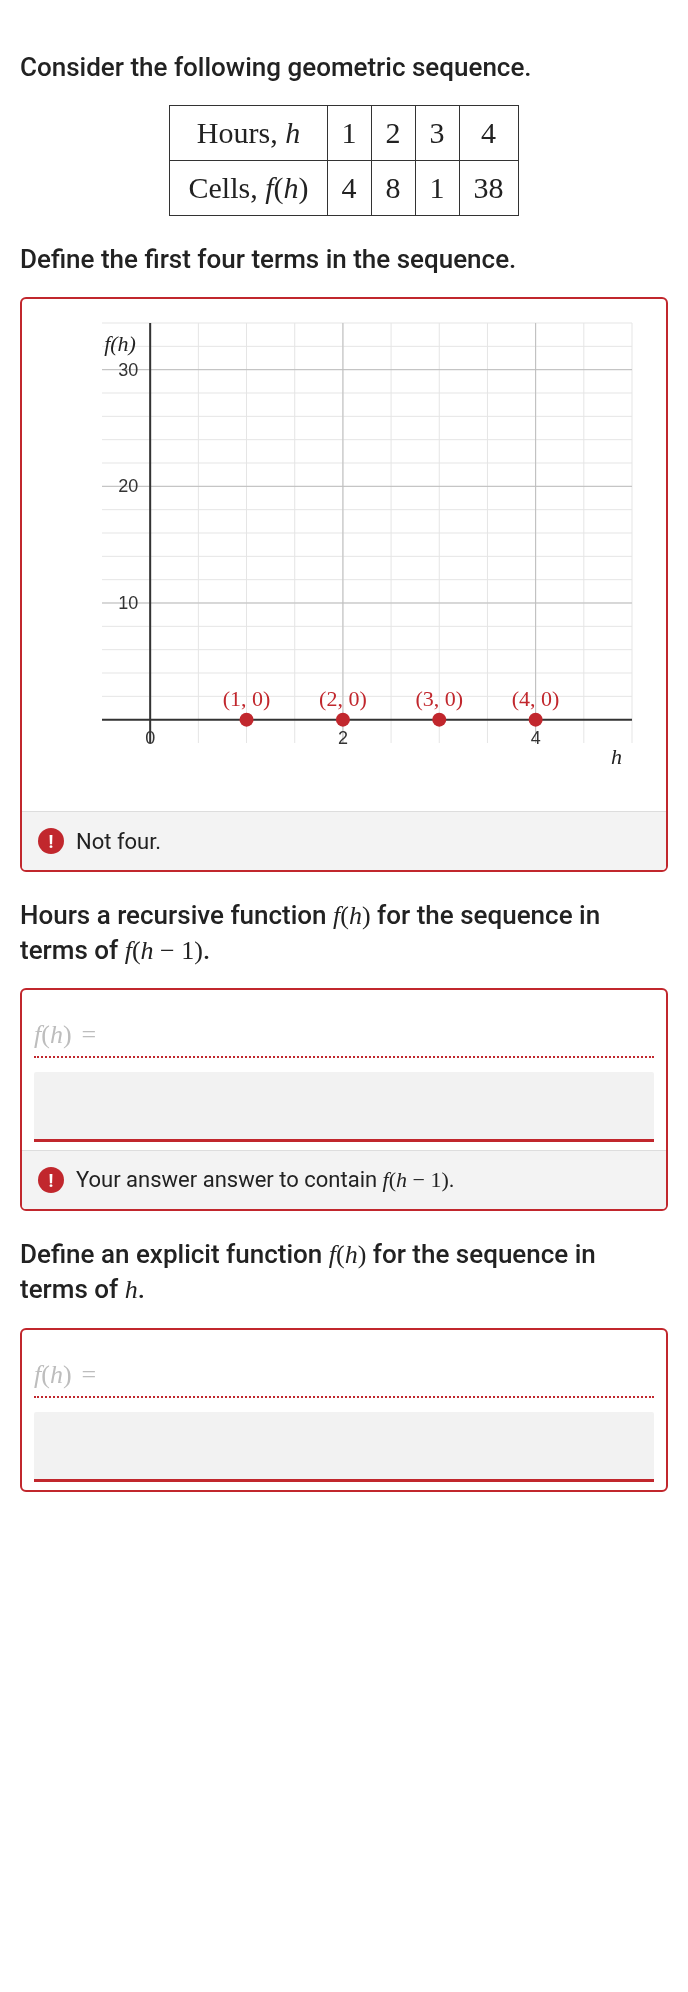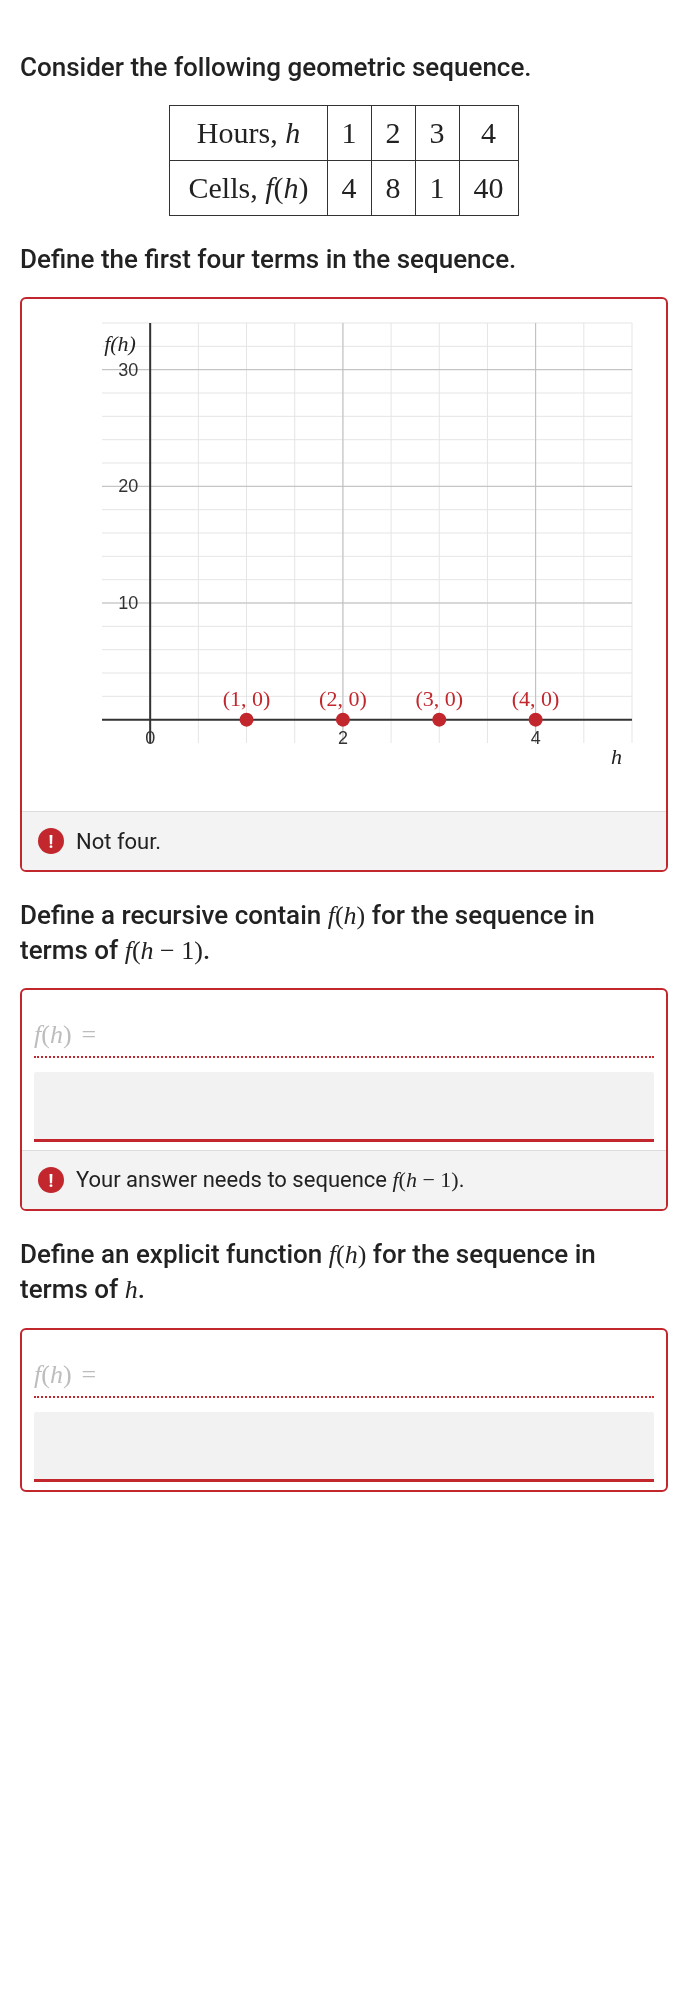--- a/index.html
+++ b/index.html
@@ -91,21 +91,21 @@
     <td>3</td>
     <td>4</td>
   </tr>
   <tr>
     <td class="label">
       <span>Cells, <span style="font-style:italic">f</span>(<span style="font-style:italic">h</span>)</span>
     </td>
     <td>4</td>
     <td>8</td>
     <td>1</td>
-    <td>40</td>
+    <td>38</td>
   </tr>
 </tbody>
   </table>
 
 <div class="prompt">Define the first four terms in the sequence.</div>
 
 <div class="panel">
   <div class="graph-wrap">
     <svg id="chart-svg" width="620" height="480">
         <line x1="118.18181818181819" y1="430" x2="118.18181818181819" y2="10" class="grid-minor"></line>
@@ -163,35 +163,35 @@
         <text x="503.6363636363637" y="392.6666666666667" text-anchor="middle" class="pt-label">(4, 0)</text>
       </svg>
   </div>
   <div class="feedback">
     <div class="err-icon">!</div>
     <span>Not four.</span>
   </div>
 </div>
 
 <div class="prompt">
-  <span>Define a recursive contain </span><span class="math"><span>f</span><span class="paren">(</span><span>h</span><span class="paren">)</span></span><span> for the sequence in terms of </span><span class="math"><span>f</span><span class="paren">(</span><span>h</span> <span class="num">−</span> <span class="num">1</span><span class="paren">)</span></span><span>.</span>
+  <span>Hours a recursive function </span><span class="math"><span>f</span><span class="paren">(</span><span>h</span><span class="paren">)</span></span><span> for the sequence in terms of </span><span class="math"><span>f</span><span class="paren">(</span><span>h</span> <span class="num">−</span> <span class="num">1</span><span class="paren">)</span></span><span>.</span>
 </div>
 
 <div class="panel">
   <div class="input-area">
     <div class="fh-row">
       <span><span>f</span><span style="font-style:normal">(</span><span>h</span><span style="font-style:normal">)</span></span>
       <span class="eq">=</span>
     </div>
     <div class="expr-box"></div>
   </div>
   <div class="feedback">
     <div class="err-icon">!</div>
     <span>
-      <span>Your answer needs to sequence </span><span class="math"><span>f</span><span class="paren">(</span><span>h</span> <span class="num">−</span> <span class="num">1</span><span class="paren">)</span></span><span>.</span>
+      <span>Your answer answer to contain </span><span class="math"><span>f</span><span class="paren">(</span><span>h</span> <span class="num">−</span> <span class="num">1</span><span class="paren">)</span></span><span>.</span>
     </span>
   </div>
 </div>
 
 <div class="prompt">
   <span>Define an explicit function </span><span class="math"><span>f</span><span class="paren">(</span><span>h</span><span class="paren">)</span></span><span> for the sequence in terms of </span><span class="math">h</span><span>.</span>
 </div>
 
 <div class="panel" style="margin-bottom:0">
   <div class="input-area">

